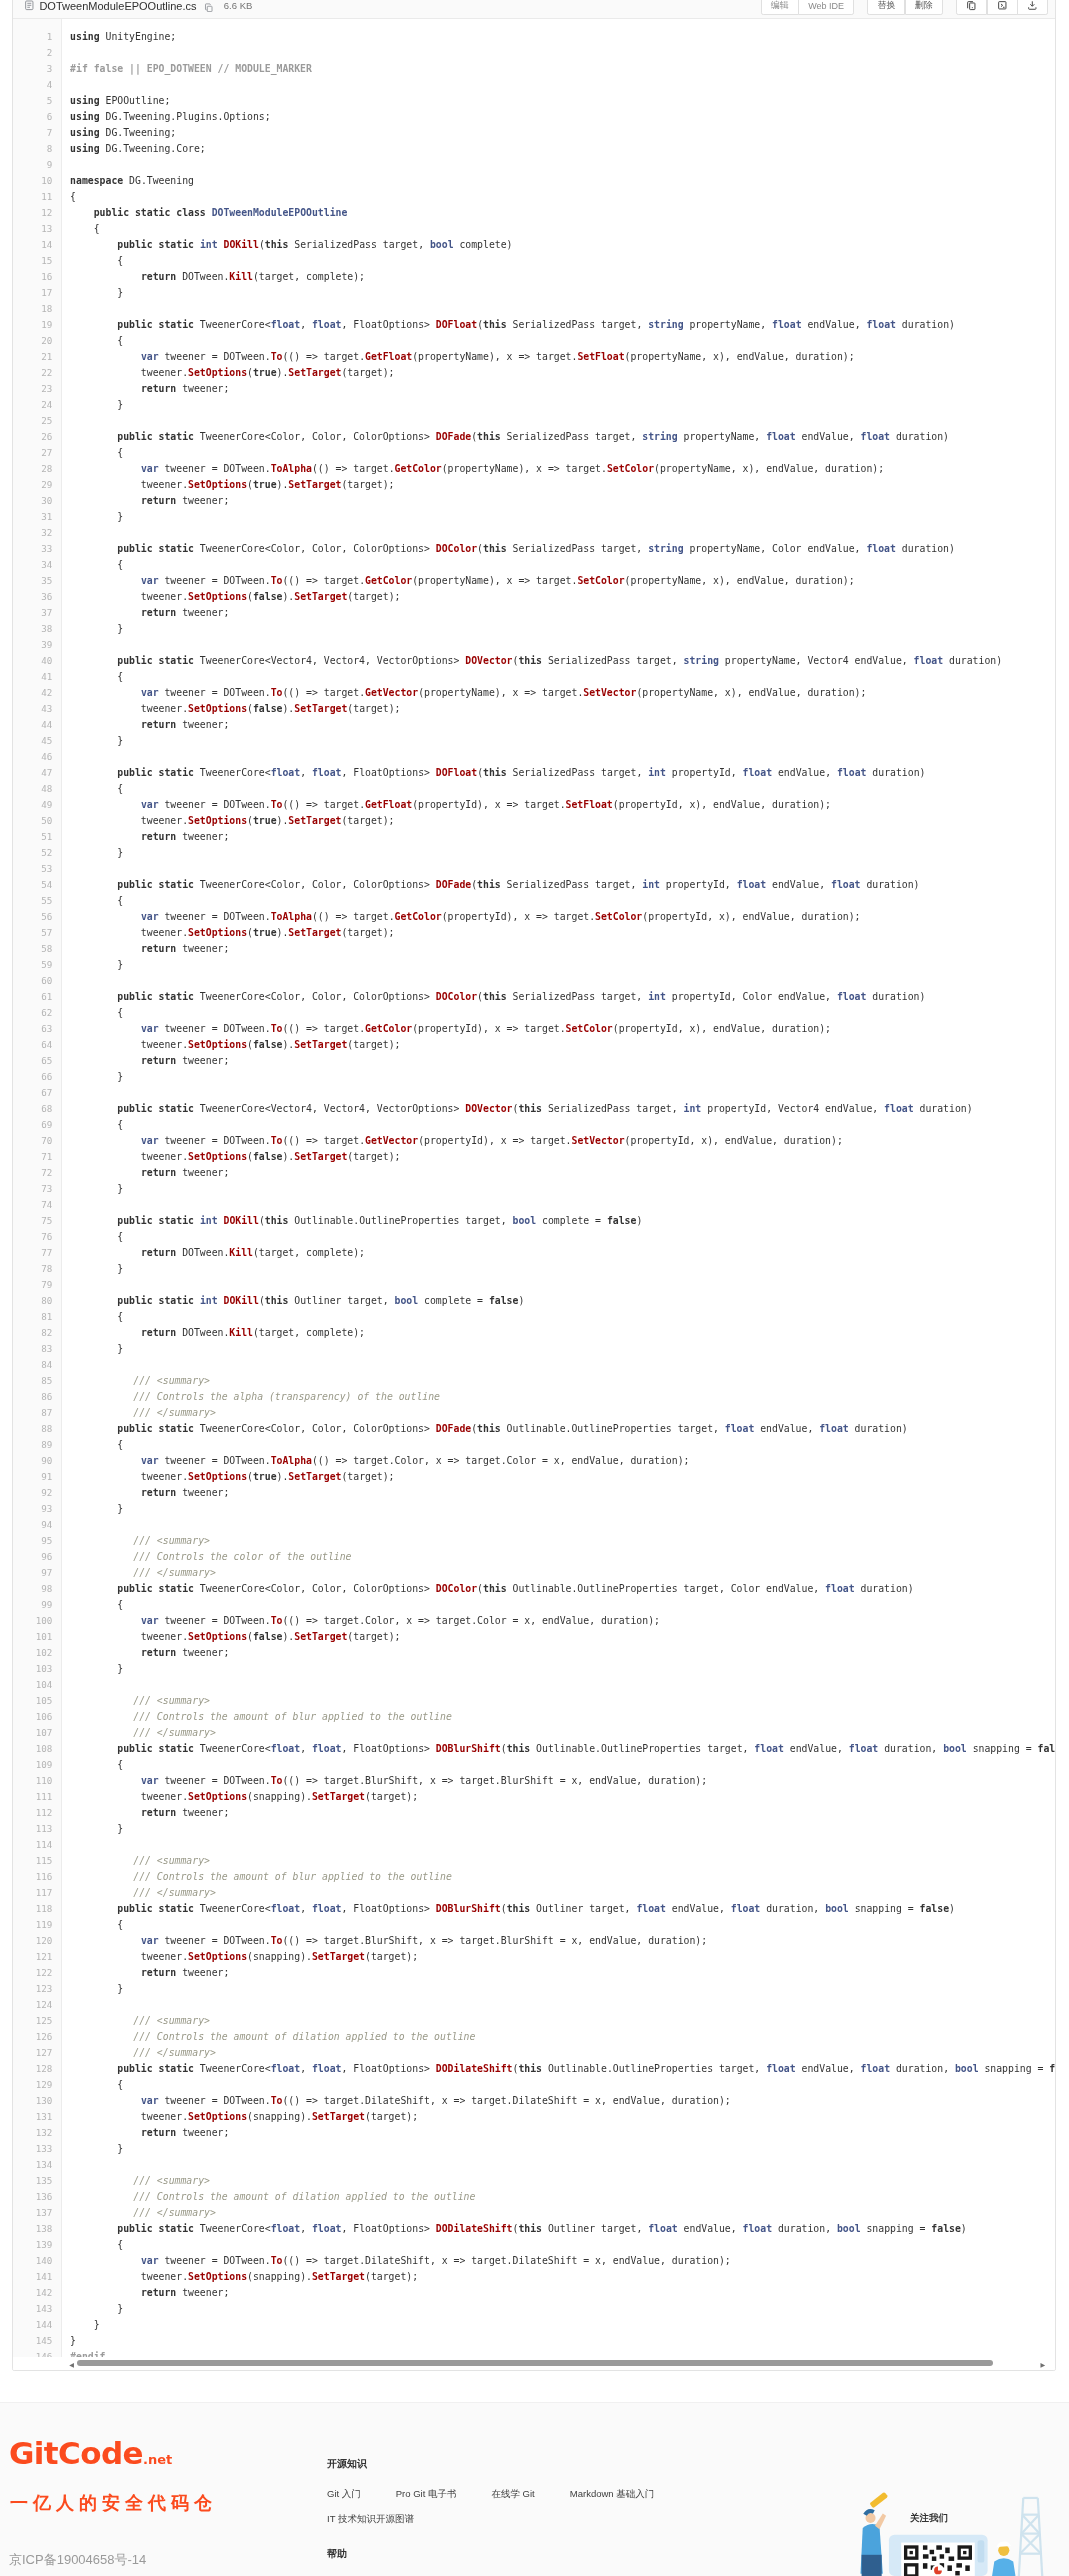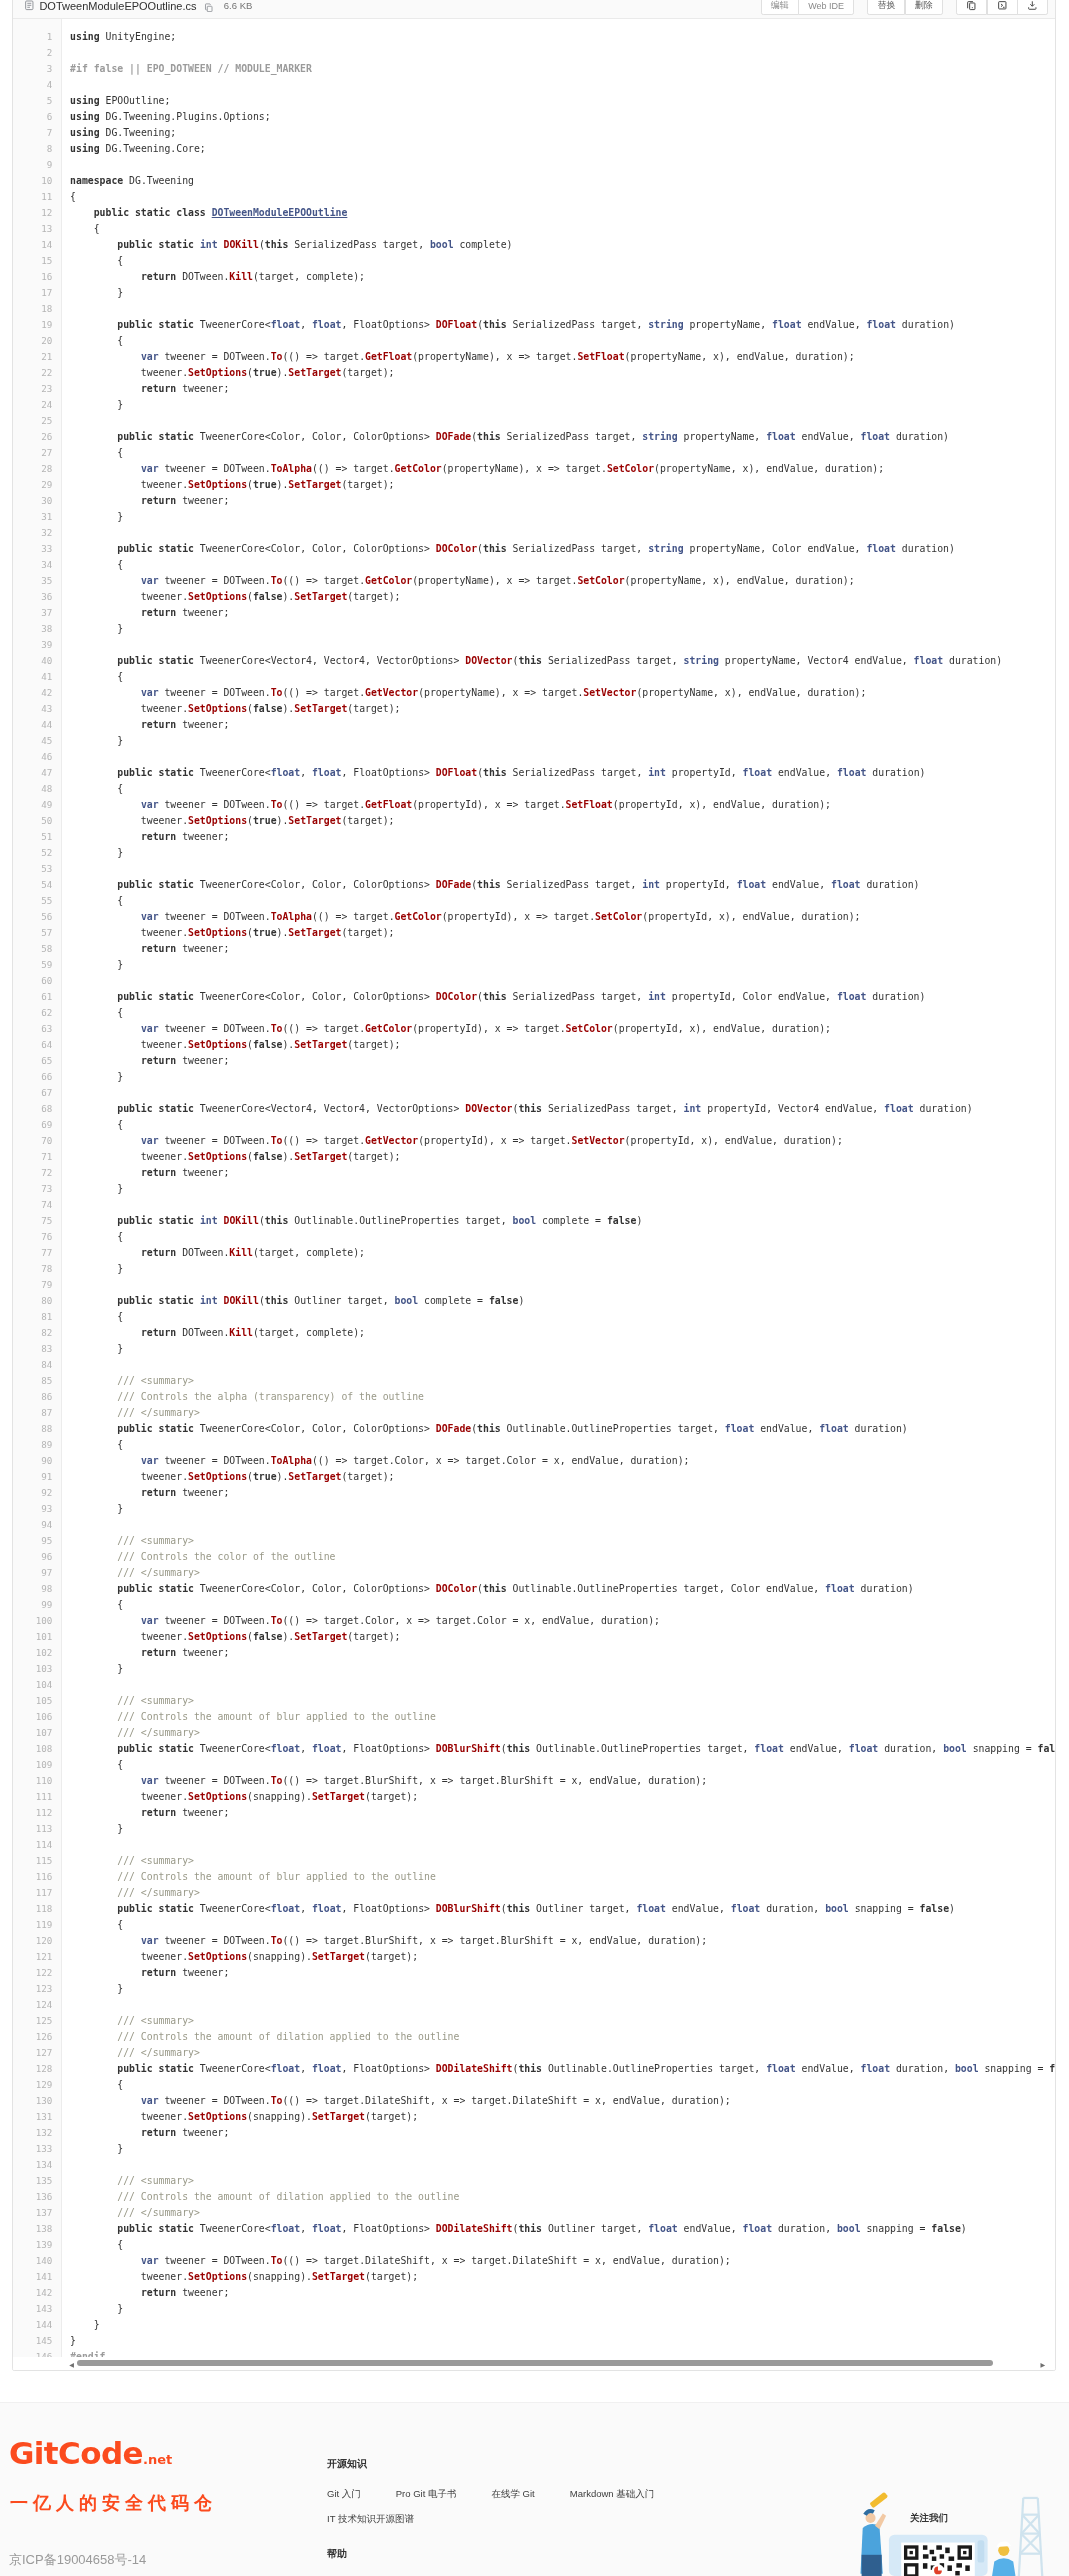--- a/index.html
+++ b/index.html
@@ -36,23 +36,23 @@
   .gutter { flex:0 0 49px; background:#fafafa; border-right:0.6px solid #ececec;
             padding:10px 9px 0 0; text-align:right;
             font-family:"DejaVu Sans Mono", monospace; font-size:9.2px; color:#b5b5b5; }
   .gutter .ln { height:16px; line-height:16px; }
   .code-col { flex:1 1 auto; overflow:hidden; padding:10px 0 0 7.8px;
               font-family:"DejaVu Sans Mono", monospace; font-size:9.8px; color:#333;
               white-space:pre; }
   .code-line { height:16px; line-height:16px; }
   .tk-k { font-weight:600; color:#333; }
   .tk-t { font-weight:600; color:#445588; }
-  .tk-n { font-weight:600; color:#445588;text-decoration:underline; }
+  .tk-n { font-weight:600; color:#445588; }
   .tk-f { font-weight:600; color:#990000; }
-  .tk-c { color:#999988; }
+  .tk-c { font-style:italic; color:#999988;margin-left:16px; }
   .tk-p { font-weight:600; color:#9b9b9b; }
 
   
   .scroll-strip { position:relative; height:14.5px; background:#fff; }
   .scroll-arrow { position:absolute; top:3.3px; font-size:6.1px; color:#707070; line-height:7.8px; cursor:pointer; }
   .scroll-arrow.left { left:56px; }
   .scroll-arrow.right { right:10px; }
   .scroll-thumb { position:absolute; left:64px; top:2.8px; width:916px; height:6.1px;
                   background:#9a9a9a; border-radius:3.3px; cursor:pointer; }
 

